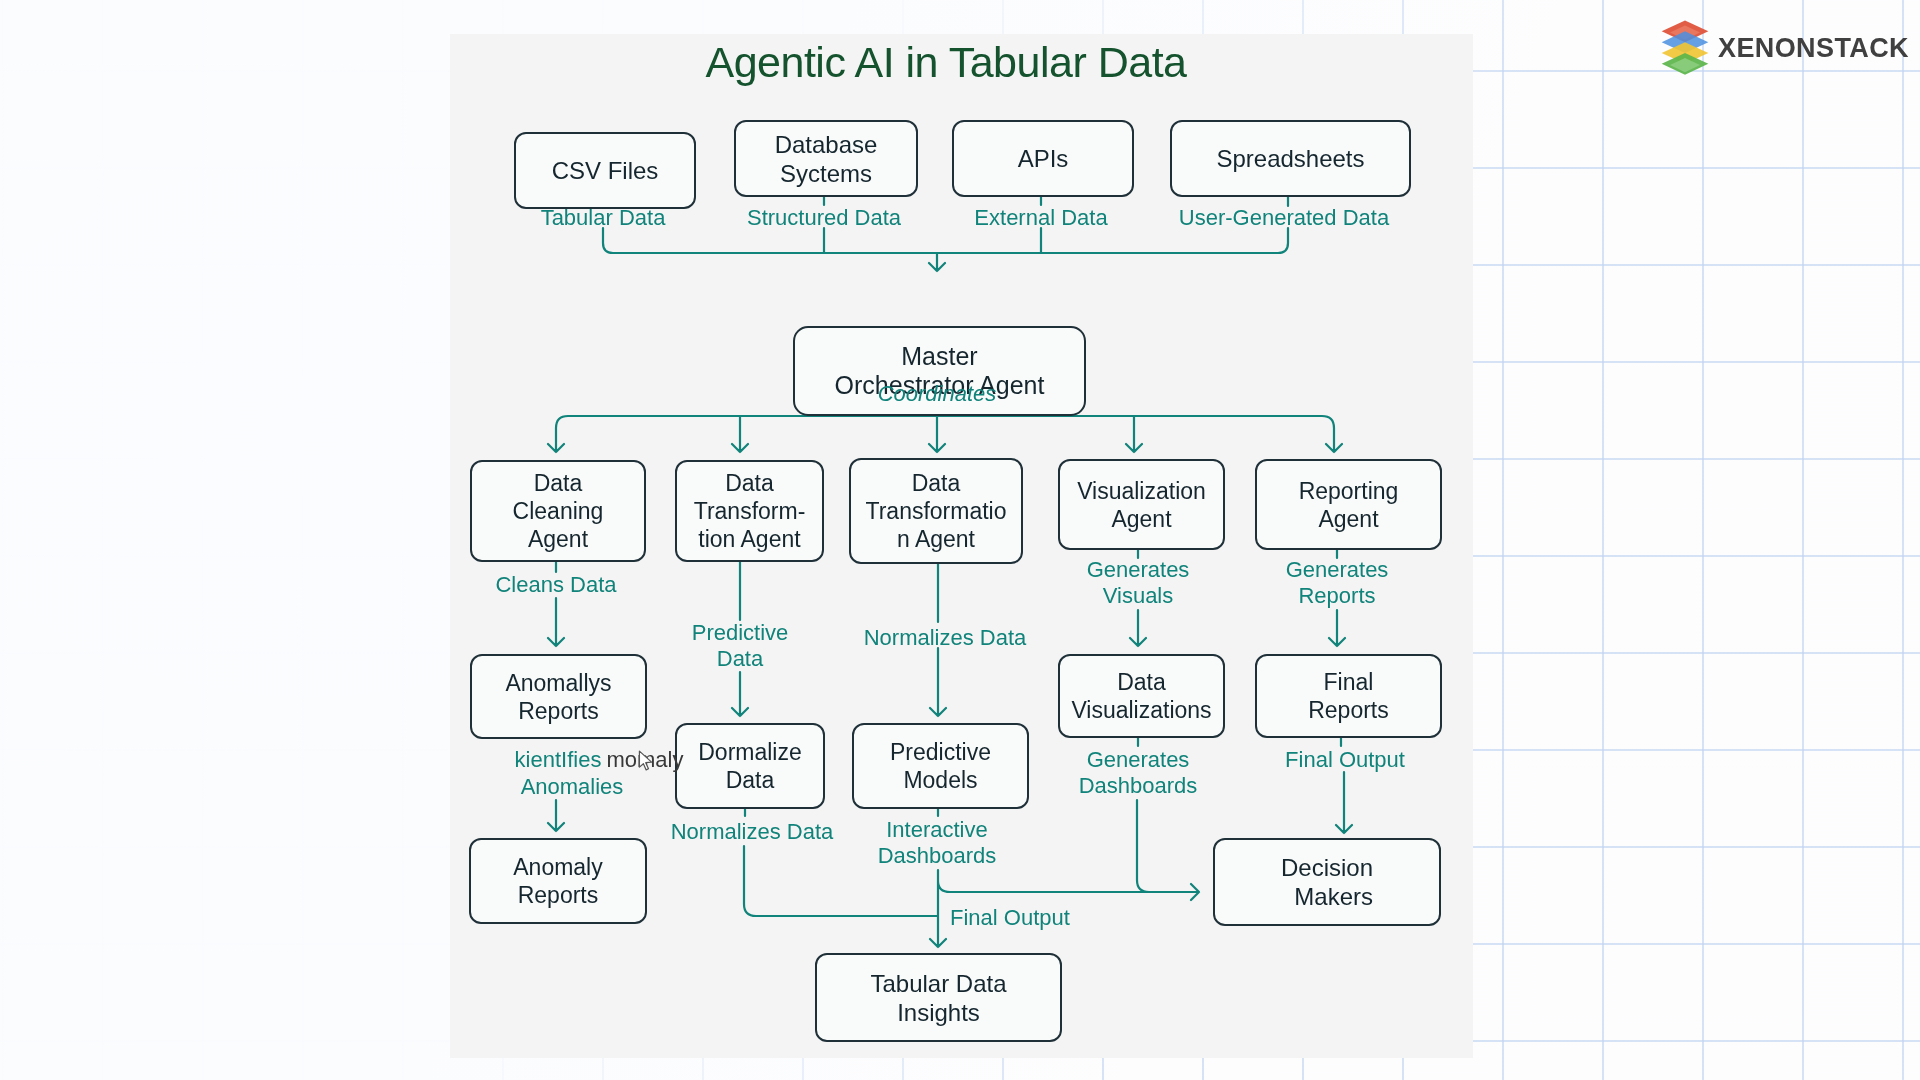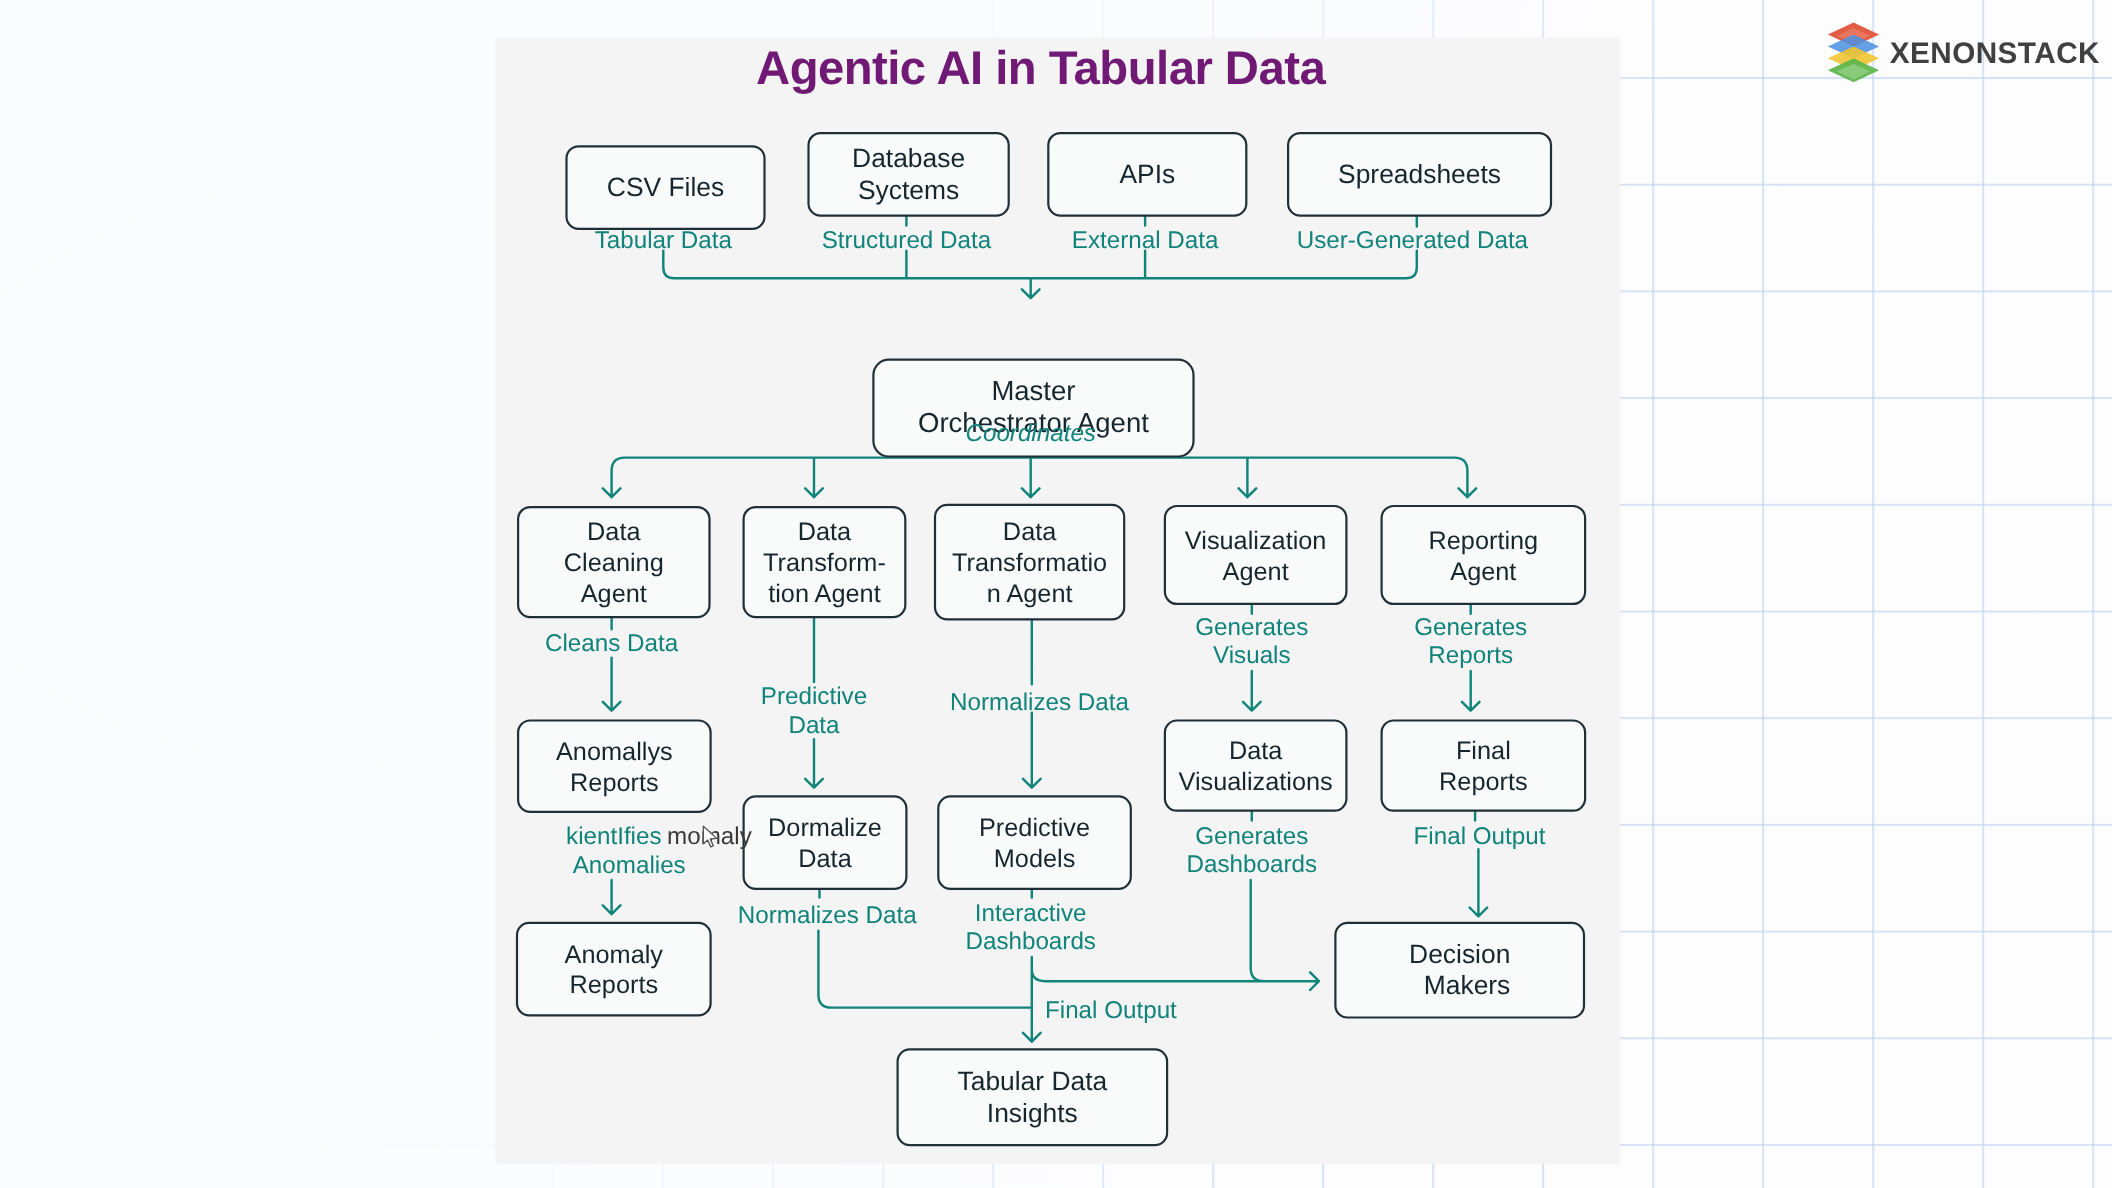--- a/index.html
+++ b/index.html
@@ -12,21 +12,21 @@
       linear-gradient(to bottom, rgba(190,210,240,0.65) 2px, transparent 2px);
     background-size:100px 97px;background-position:2px 70px;}
   
   .wash{position:absolute;inset:0;
     background:
       radial-gradient(1100px 760px at 16% 40%, rgba(251,252,255,0.97), rgba(251,252,255,0) 72%),
       linear-gradient(112deg, rgba(251,252,254,0.99) 0%, rgba(251,252,254,0.96) 36%,
         rgba(251,252,254,0.55) 52%, rgba(251,252,254,0.05) 66%);}
   .canvas{position:absolute;left:450px;top:34px;width:1023px;height:1024px;background:#f4f4f4;}
   .title{position:absolute;left:946px;top:38px;transform:translateX(-50%);
-    font-size:43px;font-weight:700;letter-spacing:-0.5px;color:#701a75;white-space:nowrap;}
+    font-size:43px;font-weight:400;letter-spacing:-0.5px;color:#14532d;white-space:nowrap;}
   .node{position:absolute;display:flex;align-items:center;justify-content:center;
     border:2.2px solid #1f3038;border-radius:12px;background:#f9fafa;
     color:#15262e;font-size:24px;line-height:29px;text-align:center;
     white-space:pre-line;font-weight:500;}
   .node.master{border-radius:15px;font-size:25px;border-width:2.5px;margin-top:44px;}
   .node.small{font-size:23px;line-height:28px;}
   .lbl{position:absolute;transform:translateX(-50%);color:#10837a;font-size:22px;
     line-height:26px;text-align:center;white-space:pre-line;}
   .lbl.noshift{transform:none;text-align:left;}
   .glitch{position:absolute;left:563px;top:747px;transform:translateX(-50%);

